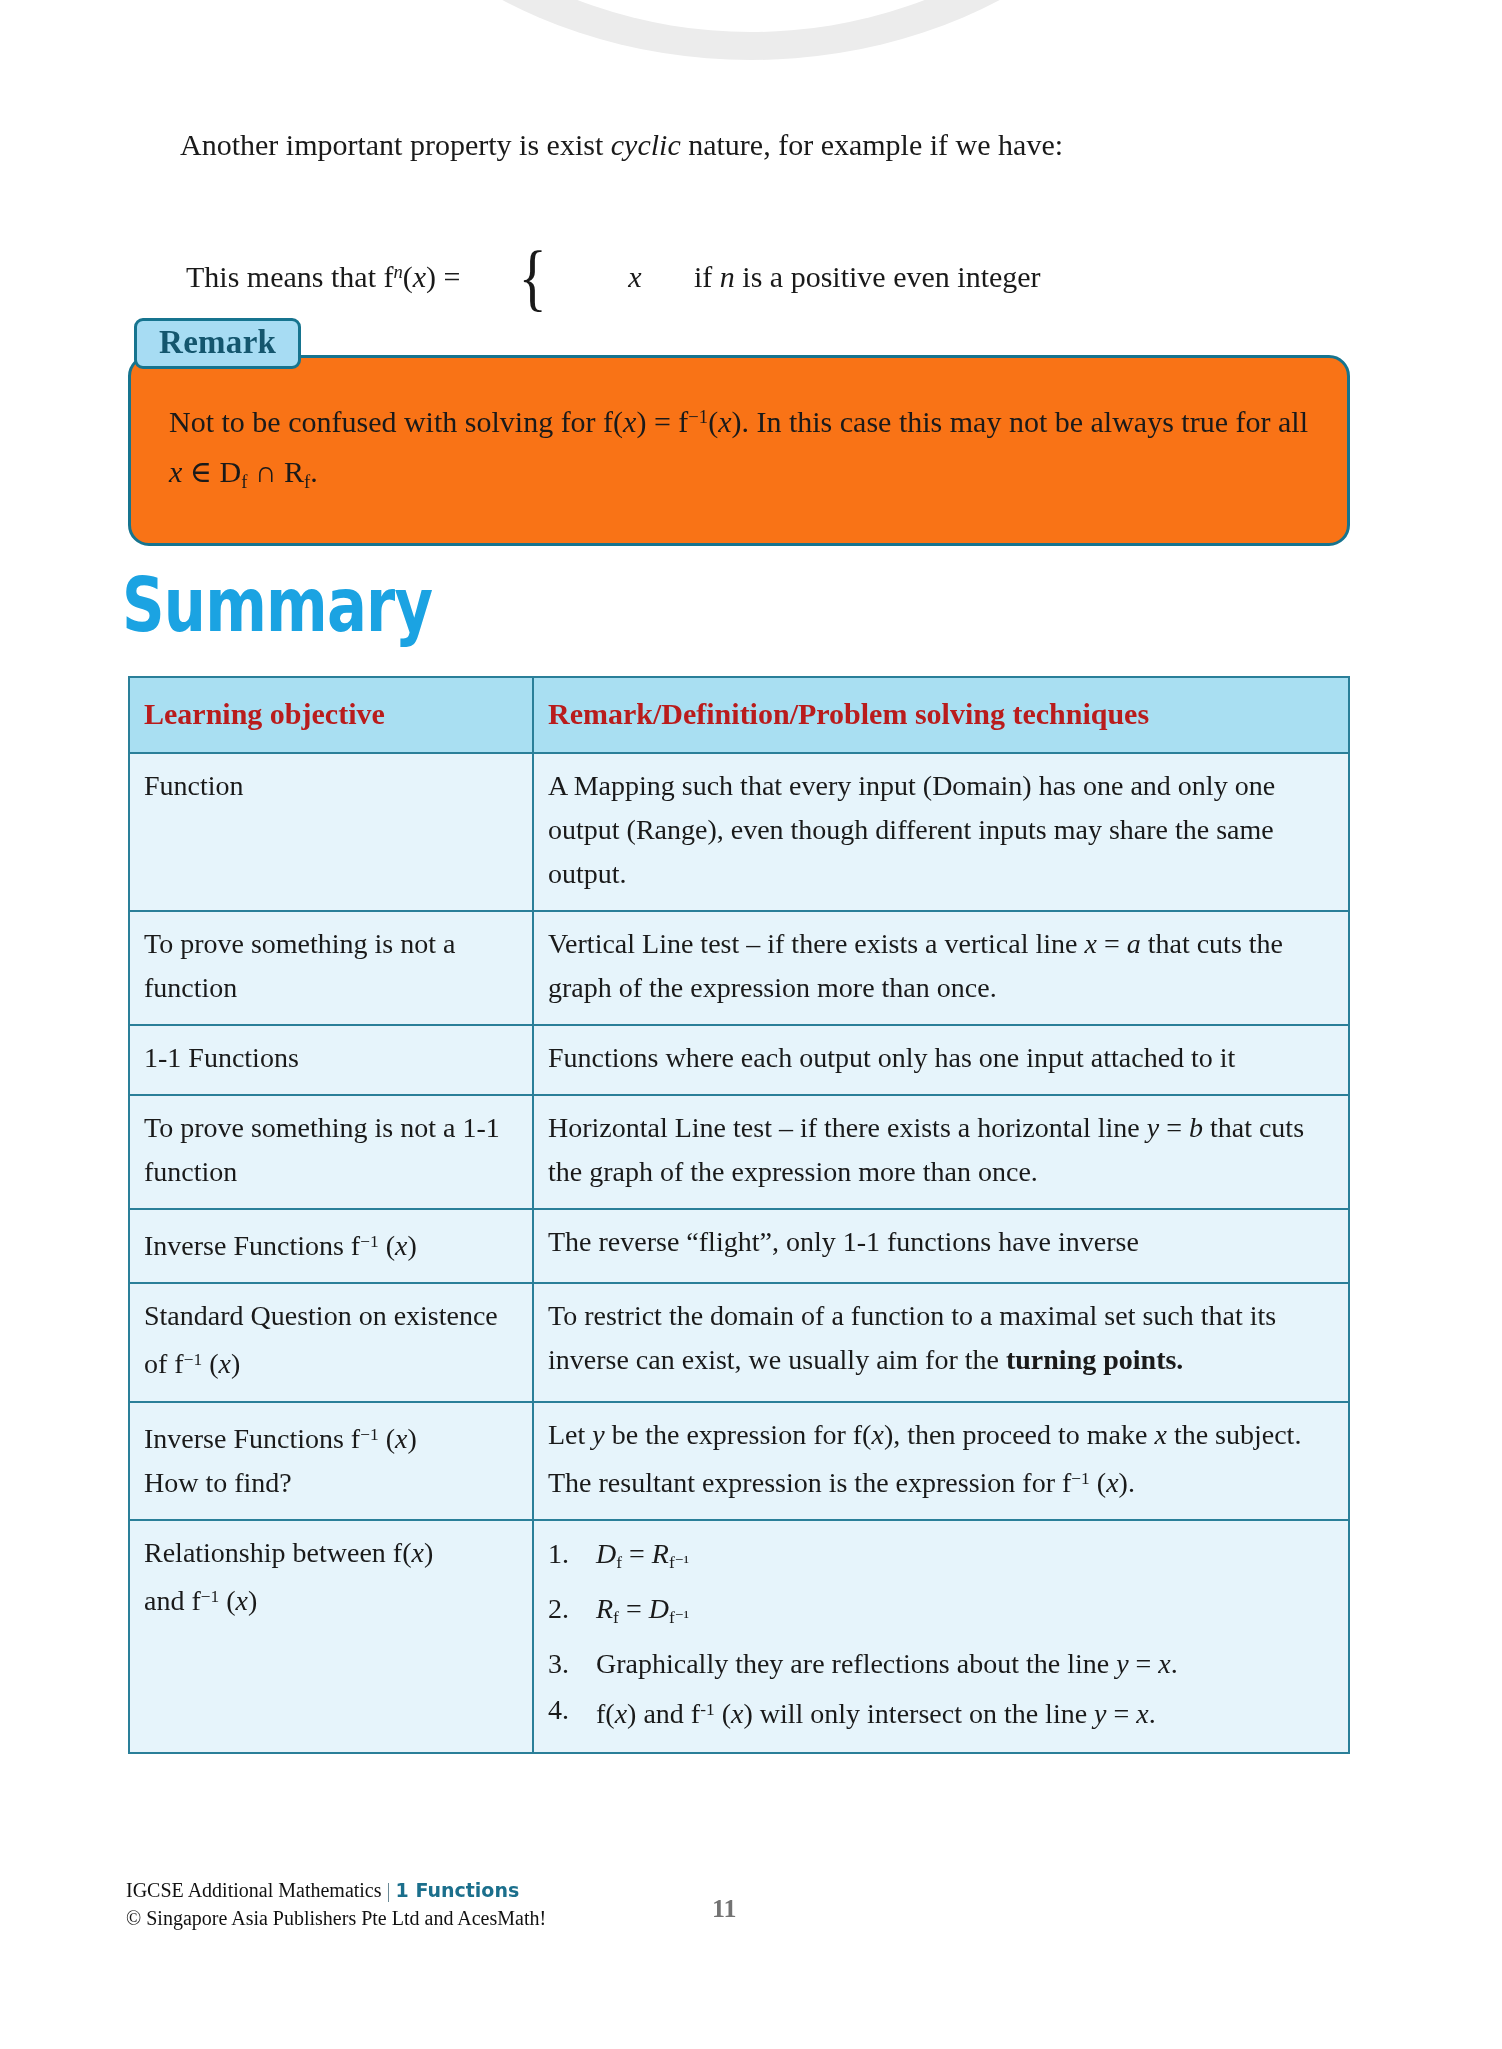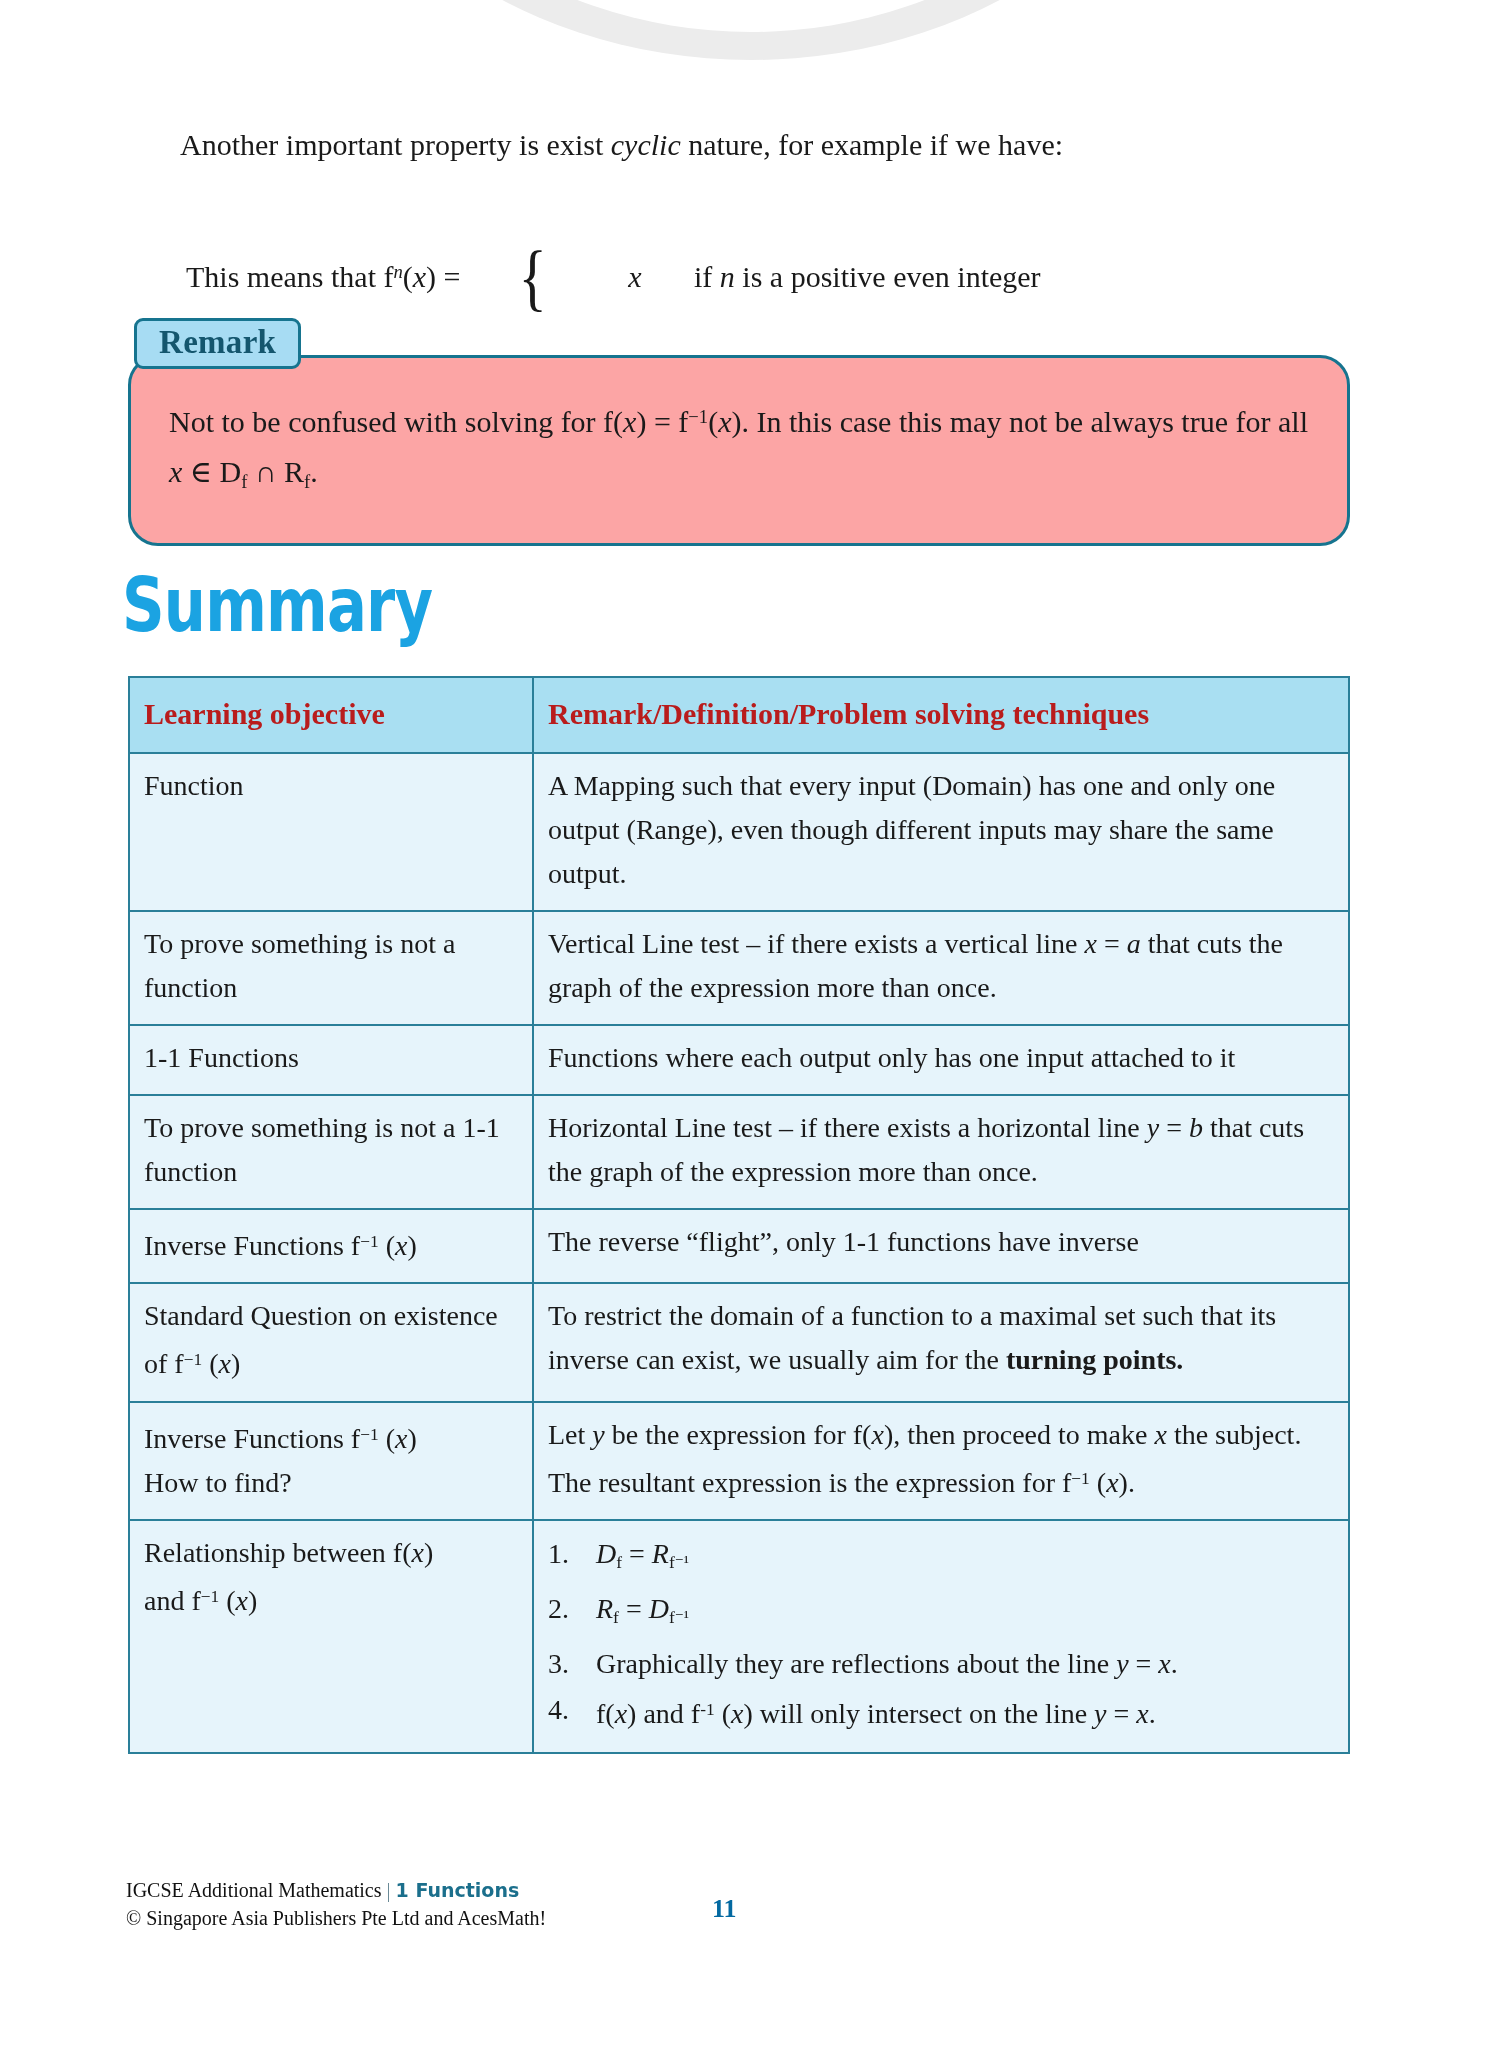--- a/index.html
+++ b/index.html
@@ -99,23 +99,23 @@
     border-radius: 9px;
     padding: 3px 22px 5px 22px;
     font-weight: bold;
     font-size: 33px;
     color: #14566e;
     letter-spacing: 0.3px;
   }
   .remark-box {
     position: relative;
     margin-top: -14px;
-    background: #fca5a5;
+    background: #f97316;
     border: 3px solid #16748f;
-    border-radius: 30px;
+    border-radius: 21px;
     padding: 34px 38px 36px 38px;
     font-size: 30px;
     line-height: 50px;
     color: #1a1a1a;
   }
 
   
   .summary-title {
     position: absolute;
     left: 122px;
@@ -189,21 +189,21 @@
     font-size: 19px;
   }
   .footer .bar { color: #6a8a96; }
   .pageno {
     position: absolute;
     left: 712px;
     top: 1894px;
     font-family: "Liberation Serif", "DejaVu Serif", serif;
     font-weight: bold;
     font-size: 26px;
-    color: #0369a1;
+    color: #737373;
   }
 </style>
 </head>
 <body>
 
 <div class="page">
   <div class="top-arc"></div>
   <div class="top-arc-inner"></div>
 
   <div class="content">

